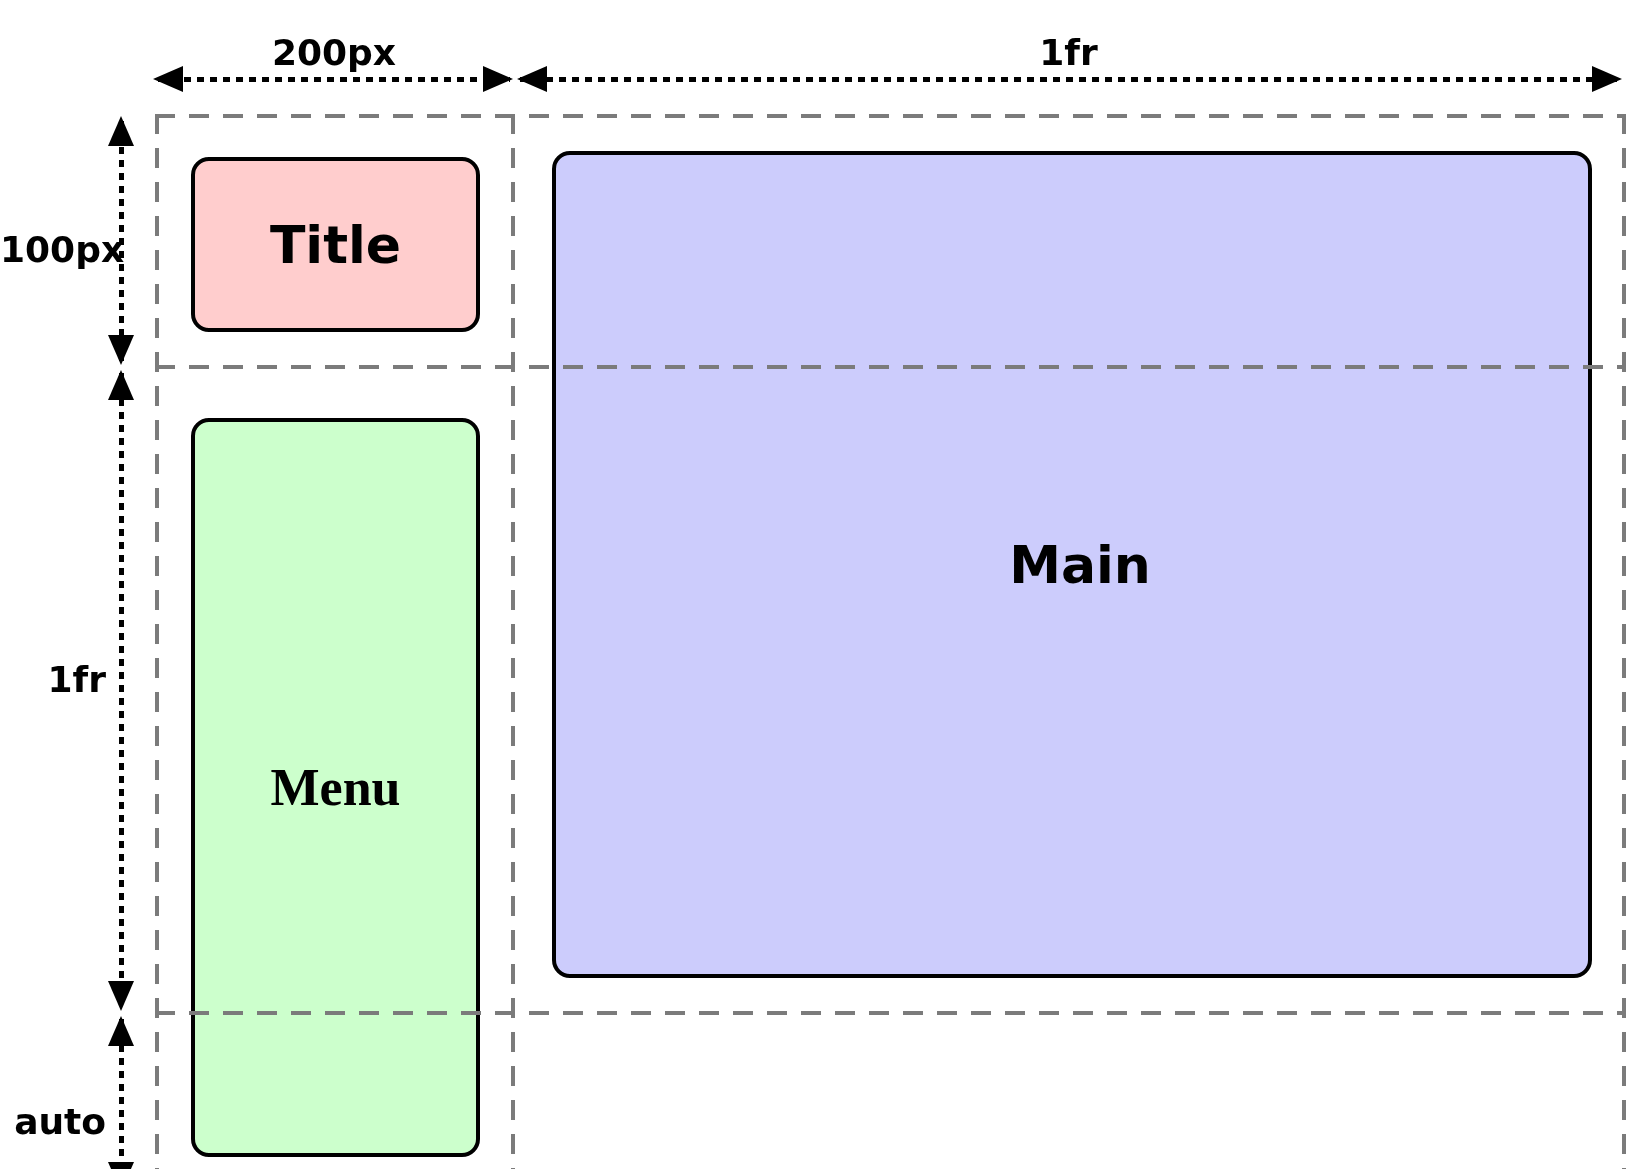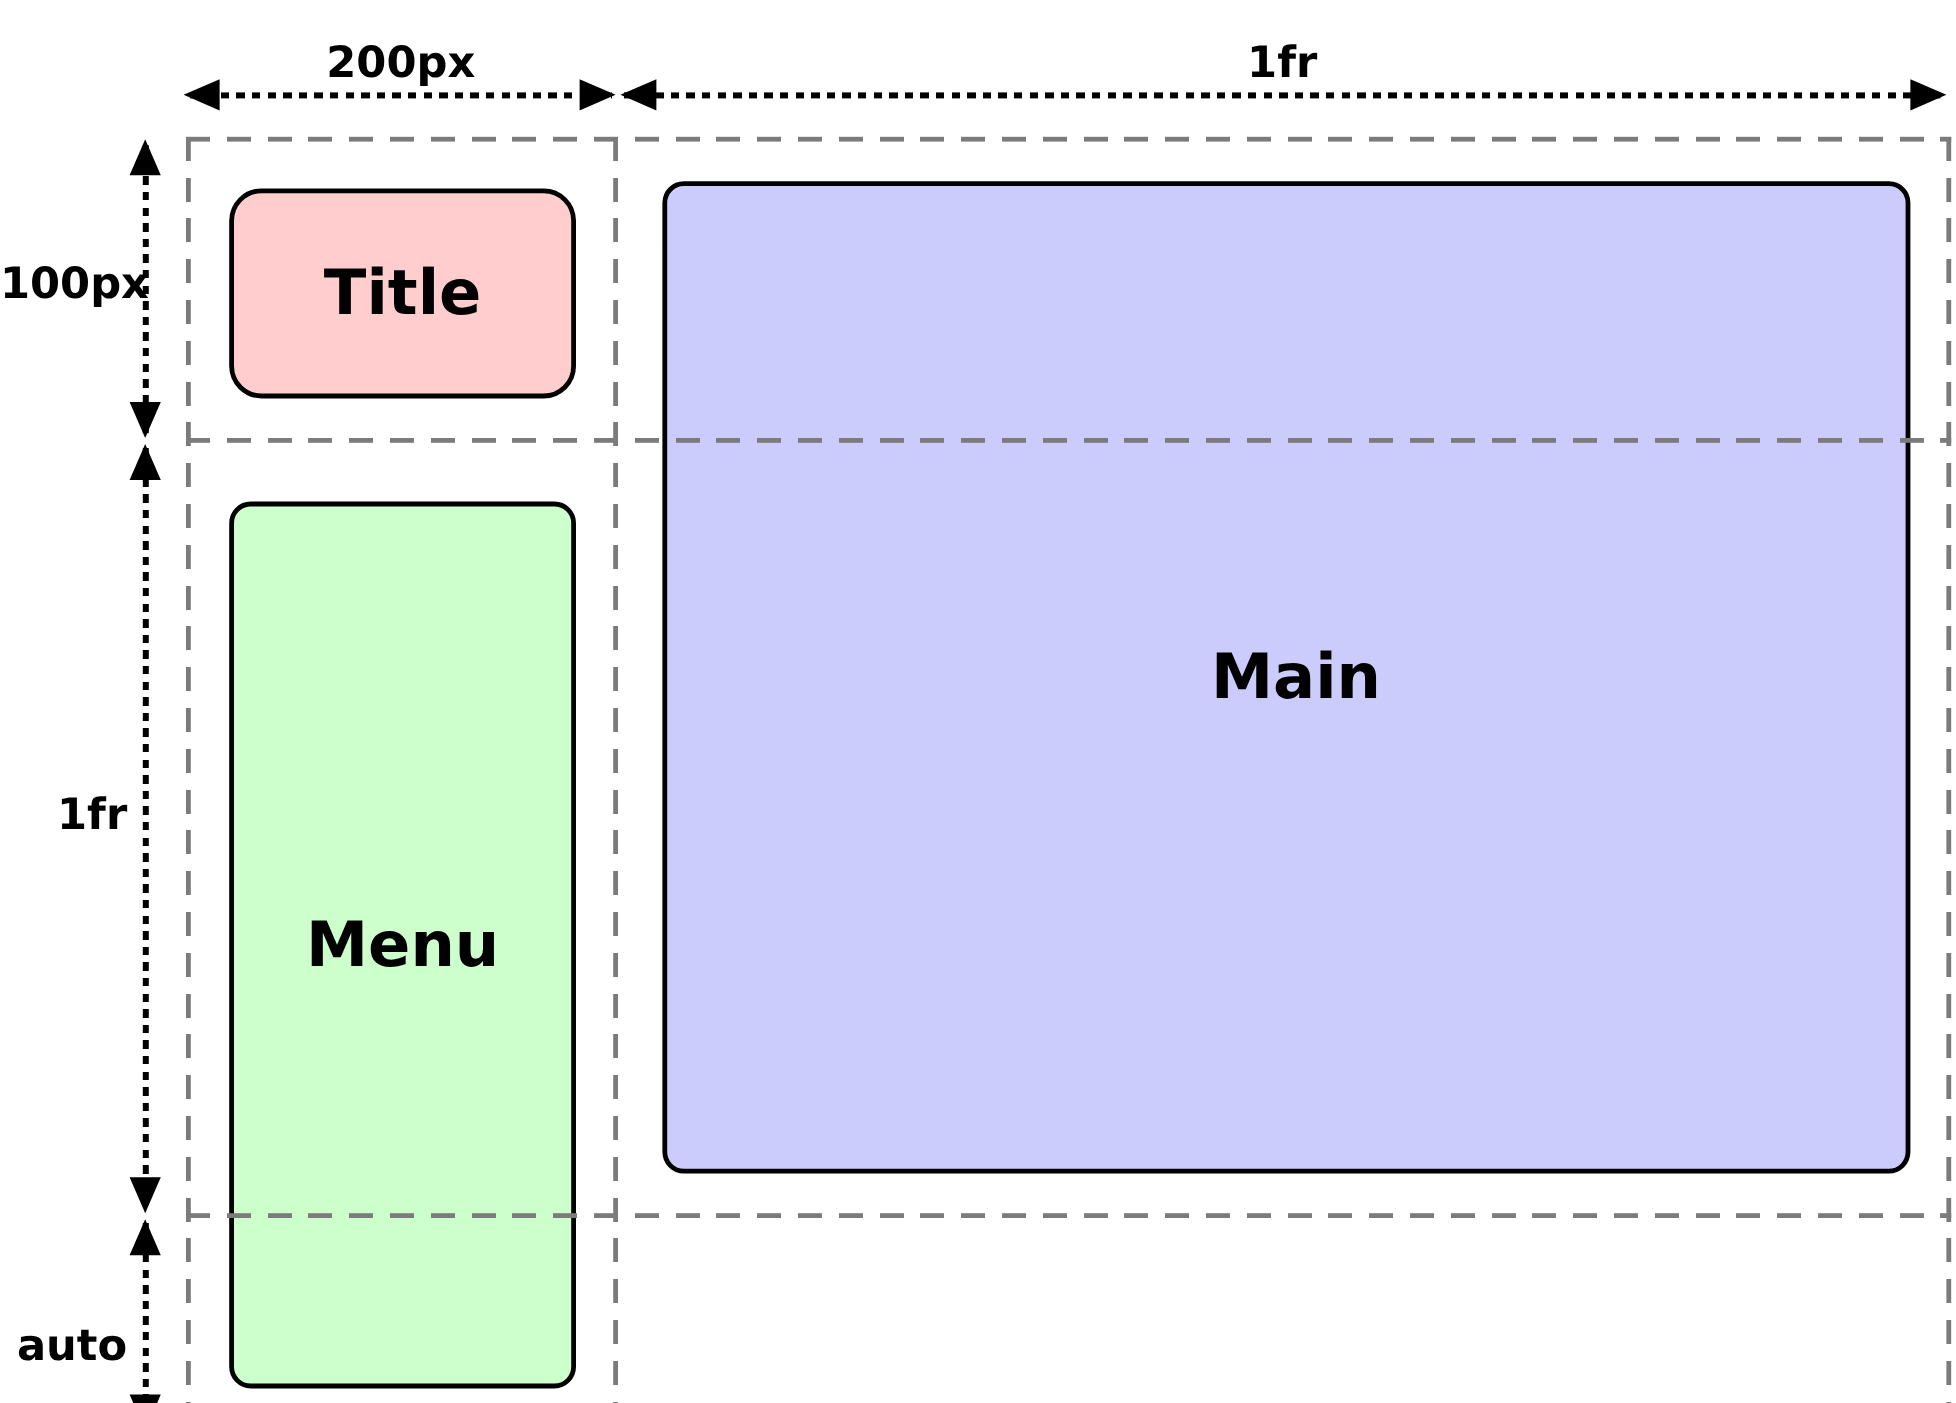--- a/index.html
+++ b/index.html
@@ -80,21 +80,21 @@
     display: flex;
     align-items: center;
     justify-content: center;
     z-index: 1;
   }
   .area-label {
     font-size: 52px;
     font-weight: 700;
     color: var(--text_black);
   }
-  .area-title  { background: var(--title_fill); border-radius: 27px; }
+  .area-title  { background: var(--title_fill); }
   .area-menu   { background: var(--menu_fill); }
   .area-main   { background: var(--main_fill); }
   .area-footer { background: var(--footer_fill); }
 </style>
 </head>
 <body>
 
 <div class="stage">
 
   <div class="dim-label col-label" style="left:155px; width:358px;">200px</div>
@@ -104,21 +104,21 @@
     <div class="dotline-h" style="left:158px; top:48px; width:352px;"></div>
     <div class="ah ah-left" style="left:153px; top:37px;"></div>
     <div class="ah ah-right" style="left:483px; top:37px;"></div>
   </div>
   <div>
     <div class="dotline-h" style="left:520px; top:48px; width:1097px;"></div>
     <div class="ah ah-left" style="left:517px;  top:37px;"></div>
     <div class="ah ah-right" style="left:1592px; top:37px;"></div>
   </div>
 
-  <div class="dim-label row-label" style="top:188px;">100px</div>
+  <div class="dim-label row-label" style="top:201px;">100px</div>
   <div class="dim-label row-label" style="top:631px;">1fr</div>
   <div class="dim-label row-label" style="top:1073px;">auto</div>
 
   <div>
     <div class="dotline-v" style="left:119px; top:92px; height:240px;"></div>
     <div class="ah ah-up" style="left:108px; top:87px;"></div>
     <div class="ah ah-down" style="left:108px; top:306px;"></div>
   </div>
   <div>
     <div class="dotline-v" style="left:119px; top:344px; height:634px;"></div>
@@ -138,21 +138,21 @@
     <div class="gridline-v" style="left:1622px; top:85px; height:1076px;"></div>
   </div>
   <div class="gridline-v" style="left:511px; top:85px; height:1076px;"></div>
   <div class="gridline-h" style="left:155px; top:336px; width:1471px;"></div>
   <div class="gridline-h" style="left:155px; top:982px; width:1471px;"></div>
 
   <div class="area area-title" style="left:191px; top:128px; width:289px; height:175px;">
     <span class="area-label">Title</span>
   </div>
 
-  <div class="area area-menu" style="left:191px; top:389px; width:289px; height:739px;">
+  <div class="area area-menu" style="left:191px; top:389px; width:289px; height:739px;font-family:Liberation Serif, serif;">
     <span class="area-label">Menu</span>
   </div>
 
   <div class="area area-main" style="left:552px; top:122px; width:1040px; height:827px;padding-left:16px;">
     <span class="area-label">Main</span>
   </div>
 
 
 </div>
 

